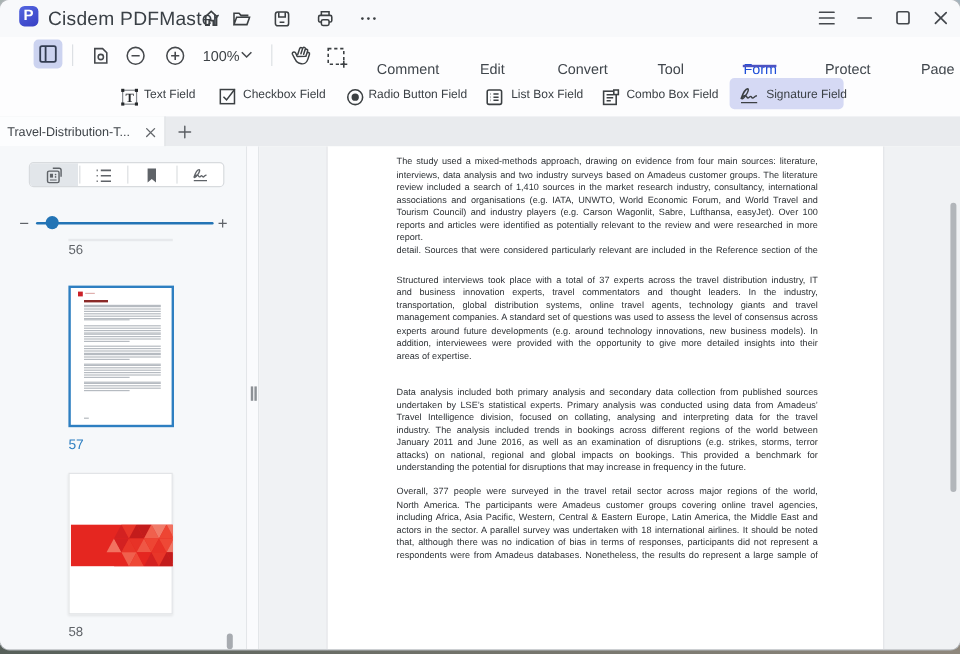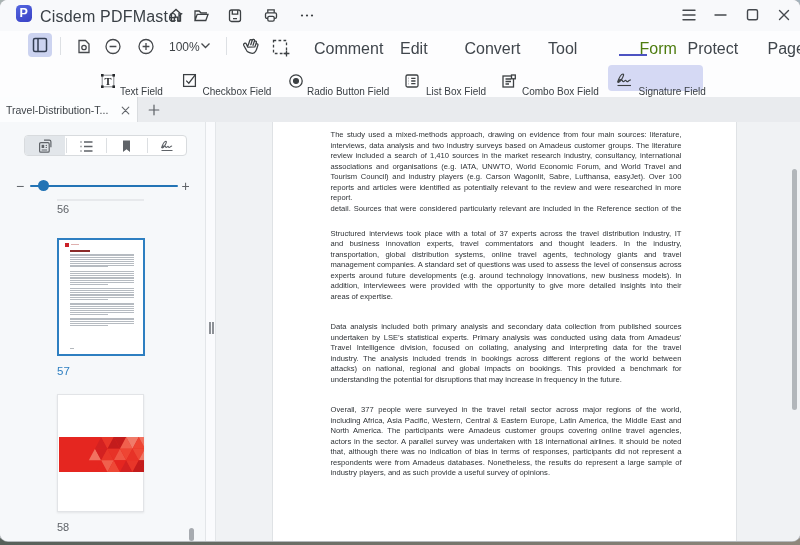--- a/index.html
+++ b/index.html
@@ -13,27 +13,27 @@
 #titlebar { position:absolute; left:0; top:0; width:800px; height:31px; background:#f8f9fb; }
 #logo { position:absolute; left:16px; top:5px; width:15.5px; height:16.5px; border-radius:4.5px; background:linear-gradient(150deg,#5466e0,#3840c4); color:#fff; font-weight:bold; font-size:12.5px; text-align:center; line-height:16.5px; }
 #apptitle { position:absolute; left:40px; top:8px; font-size:16px; color:#3a4046; letter-spacing:0.2px; }
 .tico { position:absolute; top:7px; }
 
 
 #tb2 { position:absolute; left:0; top:31px; width:800px; height:31px; background:#fdfdfe; }
 #panelbtn { position:absolute; left:28px; top:2px; width:24px; height:24px; background:#ccd3f0; border-radius:4px; }
 .vsep { position:absolute; top:6px; width:1px; height:18px; background:#dde0e4; }
 #zoomtxt { position:absolute; left:169px; top:8.5px; font-size:12px; color:#3e4347; }
-.menu { position:absolute; top:9px; font-size:16px; color:#40464c;text-align:center; }
-#form-menu { color:#4d7c0f;margin-left:20px; }
+.menu { position:absolute; top:20px; font-size:12px; color:#40464c;text-align:center; }
+#form-menu { color:#1d4ed8; }
 #form-underline { position:absolute; left:618.5px; top:22.5px; width:28.5px; height:2.2px; background:#4d53c2; }
 
 
 #tb3 { position:absolute; left:0; top:62px; width:800px; height:35px; background:#fdfdfe; }
-.f-label { position:absolute; top:11.5px; font-size:10px; color:#3b4045;margin-top:12px; }
+.f-label { position:absolute; top:11.5px; font-size:10px; color:#3b4045; }
 #sigbtn { position:absolute; left:608px; top:2.5px; width:95px; height:26.5px; background:#d5d9f4; border-radius:4px; }
 
 
 #tabbar { position:absolute; left:0; top:97px; width:800px; height:25px; background:#e9ebee; }
 #tab1 { position:absolute; left:0; top:0; width:138px; height:25px; background:#fcfdfe; border-right:1px solid #d9dcdf; }
 #tab1 span { position:absolute; left:6px; top:6.5px; font-size:10.5px; color:#3f4449; }
 
 
 #mainbody { position:absolute; left:0; top:122px; width:800px; height:419px; }
 #sidebar { position:absolute; left:0; top:0; width:206px; height:419px; background:#f6f8fa; border-right:1px solid #e3e6e9; }
@@ -333,30 +333,30 @@
               <div class="ln">management companies. A standard set of questions was used to assess the level of consensus across</div>
               <div class="ln">experts around future developments (e.g. around technology innovations, new business models). In</div>
               <div class="ln">addition, interviewees were provided with the opportunity to give more detailed insights into their</div>
               <div class="ln last">areas of expertise.</div>
             </div>
             <div class="para" style="top:200px">
               <div class="ln">Data analysis included both primary analysis and secondary data collection from published sources</div>
               <div class="ln">undertaken by LSE’s statistical experts. Primary analysis was conducted using data from Amadeus’</div>
               <div class="ln">Travel Intelligence division, focused on collating, analysing and interpreting data for the travel</div>
               <div class="ln">industry. The analysis included trends in bookings across different regions of the world between</div>
+              <div class="ln">January 2011 and June 2016, as well as an examination of disruptions (e.g. strikes, storms, terror</div>
               <div class="ln">attacks) on national, regional and global impacts on bookings. This provided a benchmark for</div>
               <div class="ln last">understanding the potential for disruptions that may increase in frequency in the future.</div>
             </div>
             <div class="para" style="top:283px">
               <div class="ln">Overall, 377 people were surveyed in the travel retail sector across major regions of the world,</div>
+              <div class="ln">North America. The participants were Amadeus customer groups covering online travel agencies,</div>
               <div class="ln">including Africa, Asia Pacific, Western, Central &amp; Eastern Europe, Latin America, the Middle East and</div>
-              <div class="ln">North America. The participants were Amadeus customer groups covering online travel agencies,</div>
               <div class="ln">actors in the sector. A parallel survey was undertaken with 18 international airlines. It should be noted</div>
               <div class="ln">that, although there was no indication of bias in terms of responses, participants did not represent a</div>
               <div class="ln">respondents were from Amadeus databases. Nonetheless, the results do represent a large sample of</div>
-              <div class="ln last">industry players, and as such provide a useful survey of opinions.</div>
             </div>
           </div>
       </div>
       <div id="ct-scroll"></div>
     </div>
   </div>
 </div>
 
 </body></html>

